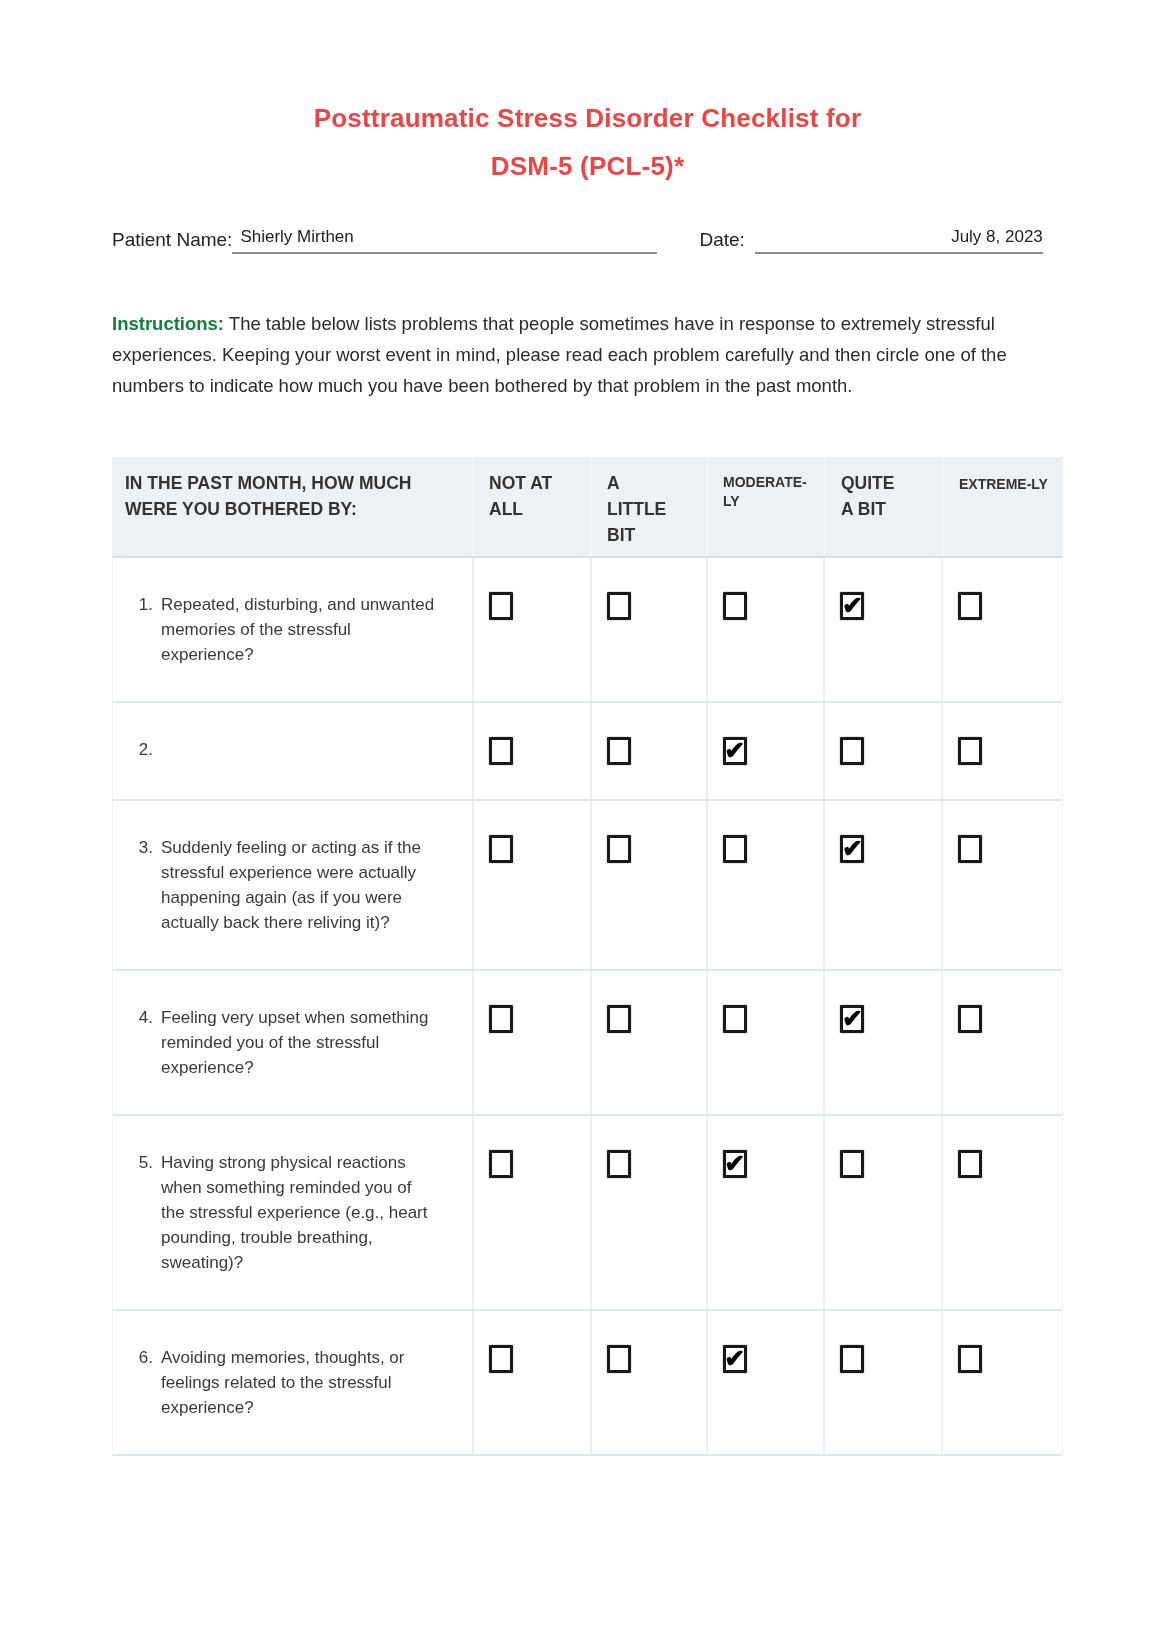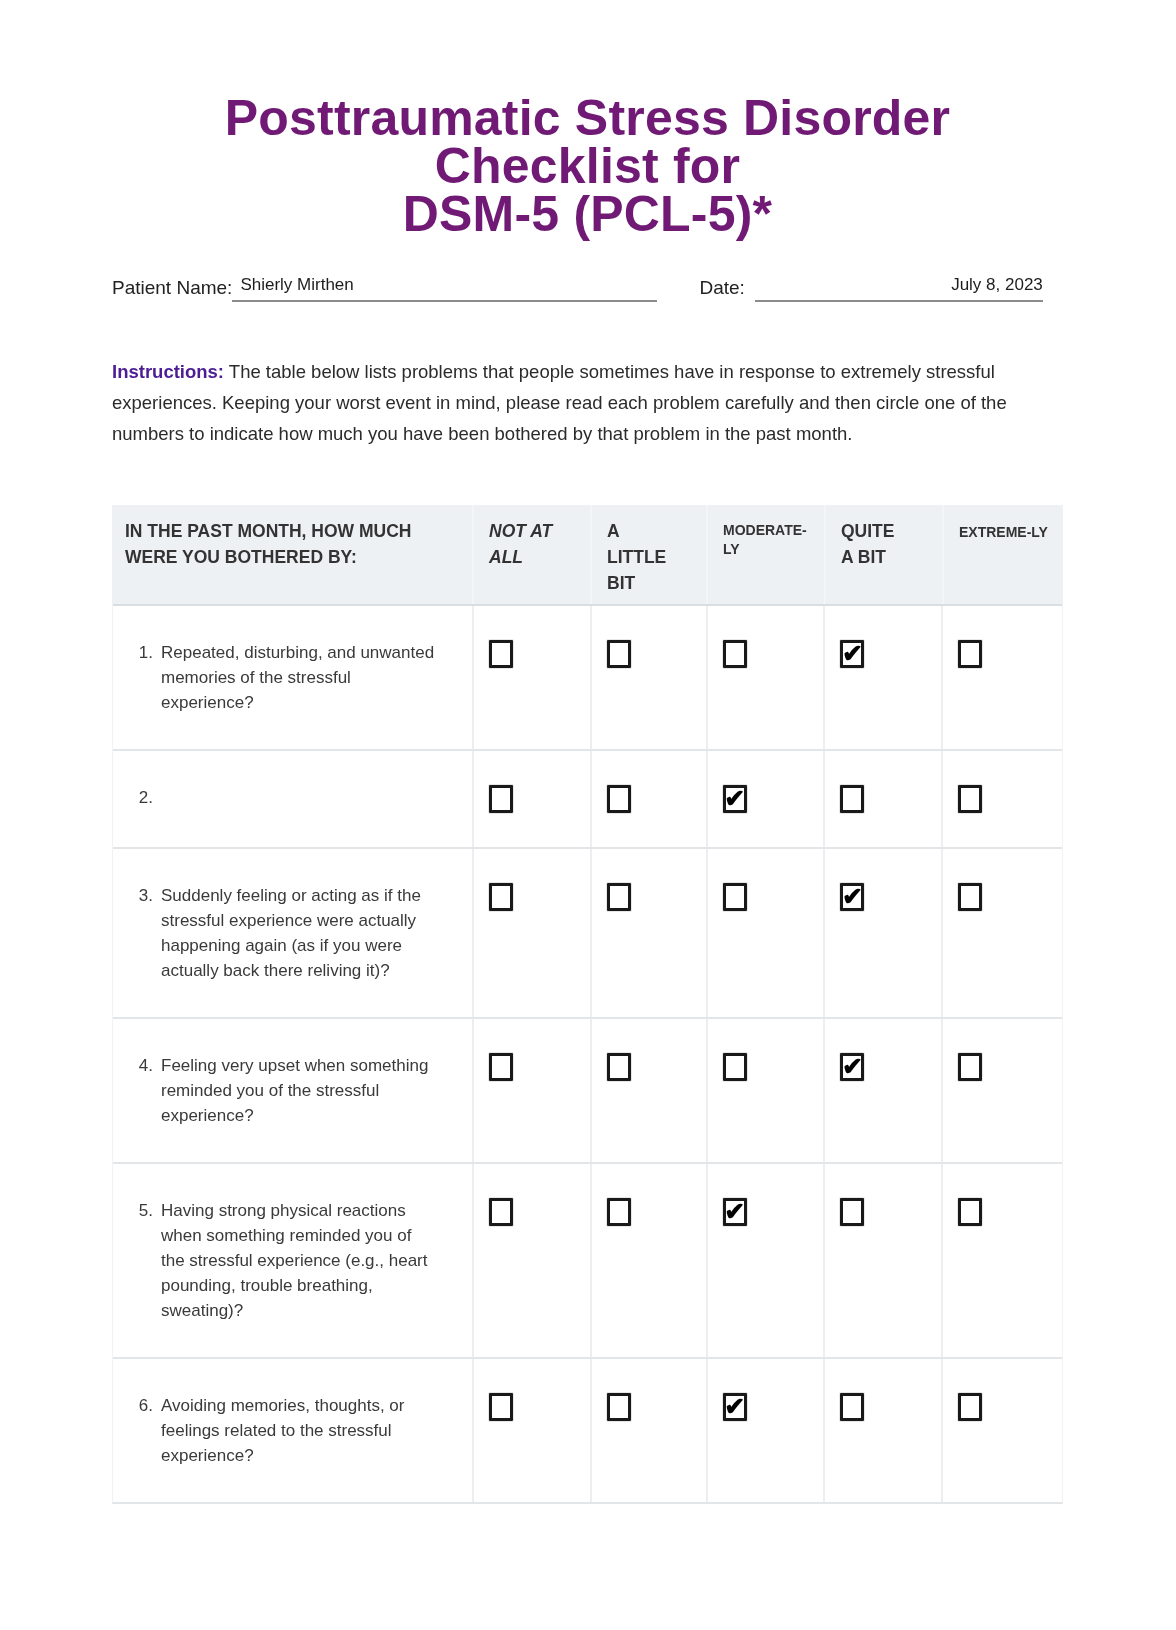--- a/index.html
+++ b/index.html
@@ -13,51 +13,51 @@
   }
   *{margin:0;padding:0;box-sizing:border-box;}
   html,body{background:#ffffff;}
   body{
     width:1176px;height:1630px;overflow:hidden;position:relative;
     font-family:"Liberation Sans", sans-serif;color:var(--ink);
   }
   .page{width:1176px;height:1630px;padding:94px 113px 0 112px;}
 
   .title{
-    text-align:center;font-weight:bold;color:#701a75;
-    font-size:50px;line-height:48px;letter-spacing:.2px;
+    text-align:center;font-weight:bold;color:#ef4444;
+    font-size:26px;line-height:48px;letter-spacing:.2px;
   }
 
   .patient-row{
     display:flex;align-items:flex-end;margin-top:34px;
     font-size:19px;color:#222;line-height:24px;
   }
   .p-label{white-space:nowrap;padding-bottom:2px;}
   .field{border-bottom:2px solid var(--underline);}
   .field-value{display:inline-block;font-size:17px;line-height:22px;color:#1d1d1d;padding:0 0 4px 8px;}
   .name-field{flex:1 1 auto;margin:0 24px 0 0;max-width:425px;}
   .date-field{width:288px;margin-left:10px;text-align:right;}
   .date-label{margin-left:18px;}
 
   .instructions{
     margin-top:54px;max-width:903px;
     font-size:18.5px;line-height:31px;color:#2b2b2b;
   }
-  .instructions b{color:#4c1d95;}
+  .instructions b{color:#15803d;}
 
   .ptable{margin-top:56px;width:951px;}
   .thead{display:flex;background:var(--header-bg);min-height:99px;}
   .th{
     padding-top:13px;font-weight:bold;font-size:17.5px;line-height:26px;color:#333;
   }
   .q-col{width:360px;padding-left:13px;padding-right:20px;}
   .opt-col{padding-left:15px;}
   .c0{width:118px}.c1{width:116px}.c2{width:118px}.c3{width:118px}.c4{width:121px;padding-right:8px;}
   .th.opt-col{border-left:2px solid #f3f6f8;}
-  .th.c0 span{display:inline-block;max-width:76px;font-style:italic;}
+  .th.c0 span{display:inline-block;max-width:76px;}
   .th.c1 span{display:inline-block;max-width:68px;}
   .th.c3 span{display:inline-block;max-width:58px;}
   .th.c2 span,.th.c4 span{display:inline-block;max-width:96px;font-size:14px;line-height:19px;padding-top:3px;}
 
   .tbody{border-bottom:2px solid var(--row-divider);border-left:1px solid #f0f2f4;border-right:1px solid #f0f2f4;}
   .trow{display:flex;align-items:stretch;border-top:2px solid var(--row-divider);background:#fff;}
   .trow:first-child{border-top-color:var(--head-divider);}
   .td{padding-top:34px;padding-bottom:34px;}
   .td.q-col{display:flex;padding-left:25px;}
   .q-num{flex:none;width:15px;margin-right:8px;text-align:right;font-size:17px;line-height:25px;color:#3a3a3a;}

